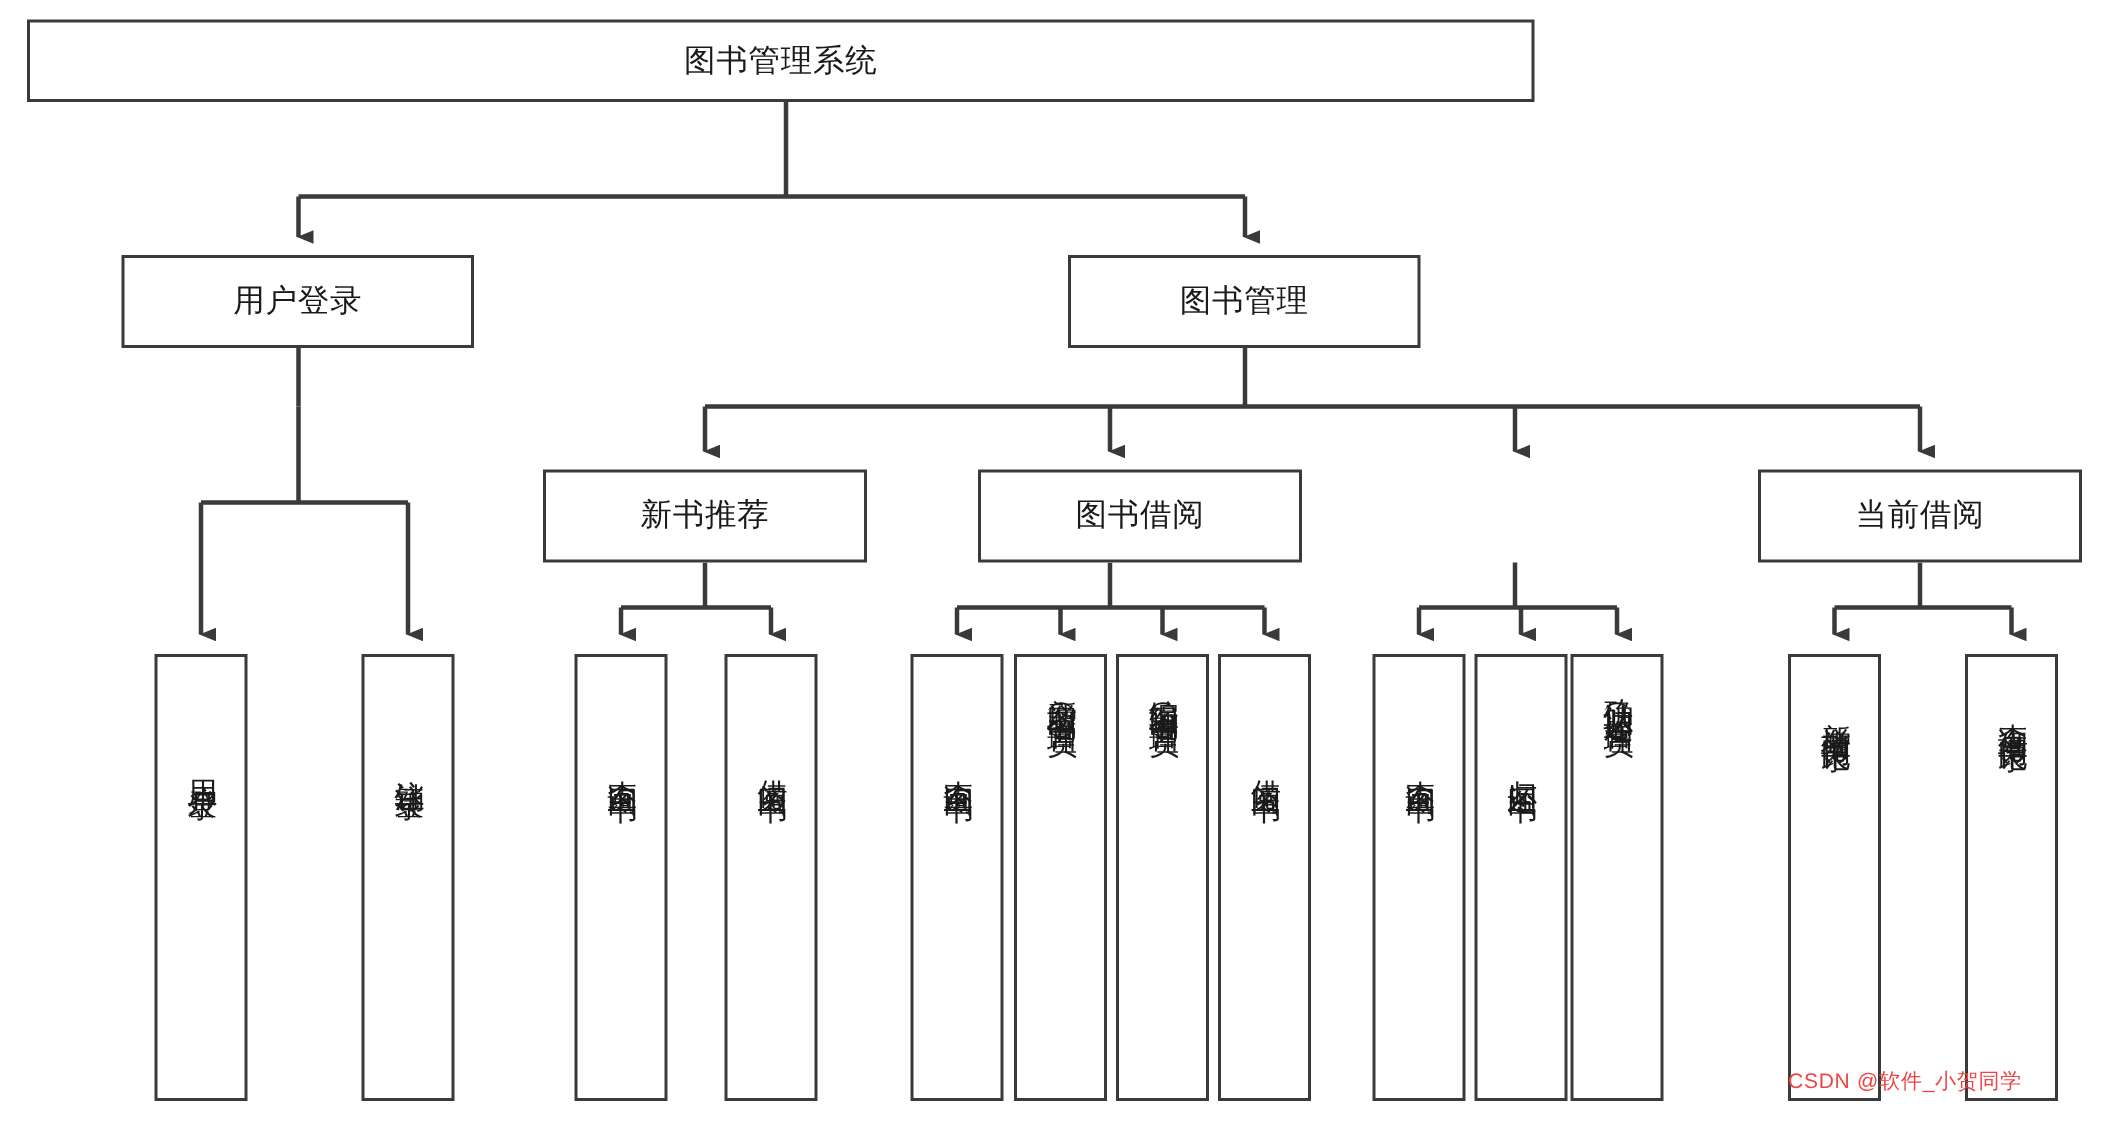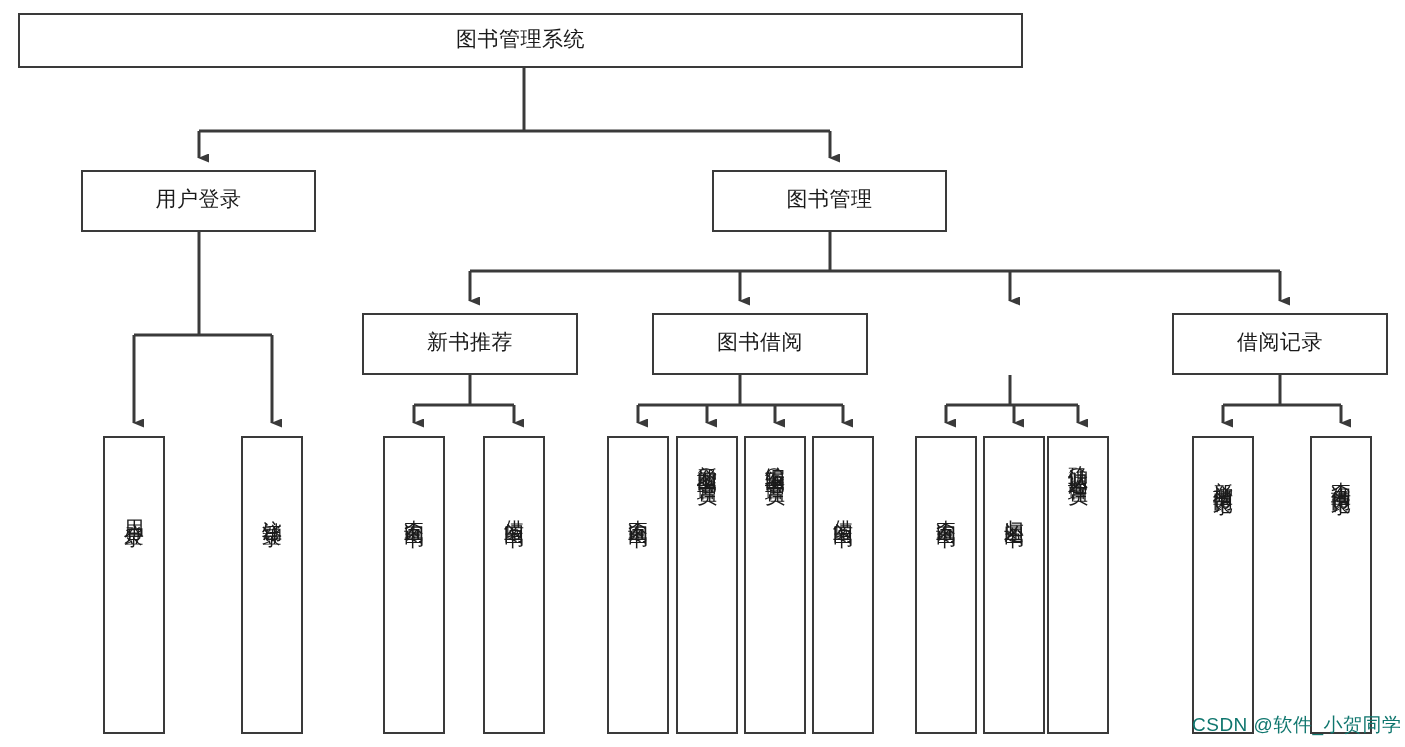--- a/index.html
+++ b/index.html
@@ -37,21 +37,20 @@
     color: #1a1a1a;
   }
   .node.h {
     
   }
   .node.h .label {
     font-size: 21px;
     line-height: 1.2;
     letter-spacing: 0.5px;
     white-space: nowrap;
-    font-family: Liberation Mono, monospace;
   }
   .node.v {
     
     align-items: flex-start;
     padding-top: 6px;
   }
   .node.v .label {
     writing-mode: vertical-rl;
     text-orientation: upright;
     font-size: 20px;
@@ -64,22 +63,22 @@
   .node.v.mid .label {
     margin-top: 60px;
   }
   .node.v.tall .label {
     margin-top: 6px;
   }
   .watermark {
     position: absolute;
     left: 1192px;
     top: 712px;
-    font-size: 19px;
-    color: #0f766e;
+    font-size: 14px;
+    color: #ef4444;
     white-space: nowrap;
     letter-spacing: 0.5px;
   }
 </style>
 </head>
 <body>
 
 <div id="canvas">
 
   <svg class="edges" viewBox="0 0 1405 747">
@@ -145,21 +144,21 @@
     <span class="label">图书管理</span>
   </div>
 
   <div class="node h" style="left:362px; top:313px; width:216px; height:62px;align-items:center;">
     <span class="label">新书推荐</span>
   </div>
   <div class="node h" style="left:632px; top:313px; width:216px; height:62px;margin-left:20px;">
     <span class="label">图书借阅</span>
   </div>
   <div class="node h" style="left:1172px; top:313px; width:216px; height:62px;">
-    <span class="label">借阅记录</span>
+    <span class="label">当前借阅</span>
   </div>
 
   <div class="node v mid" style="left:103px; top:436px; width:62px; height:298px;">
     <span class="label">用户登录</span>
   </div>
   <div class="node v mid" style="left:241px; top:436px; width:62px; height:298px;">
     <span class="label">注销登录</span>
   </div>
 
   <div class="node v mid" style="left:383px; top:436px; width:62px; height:298px;">

